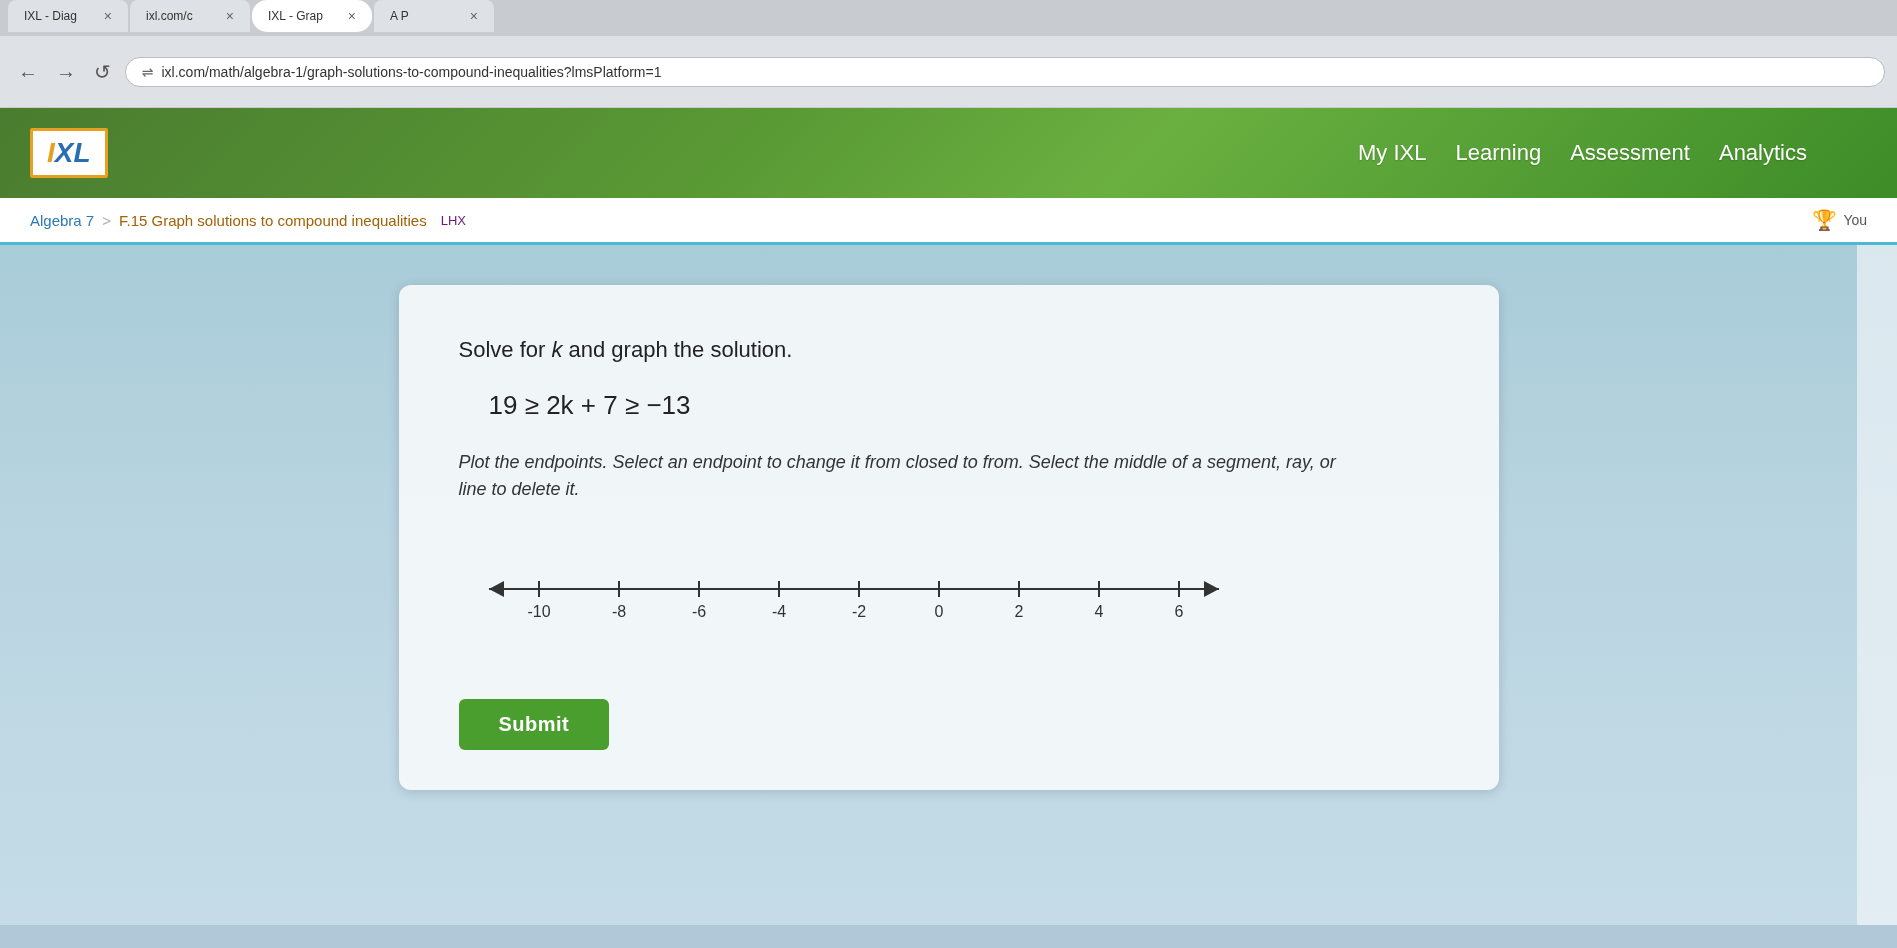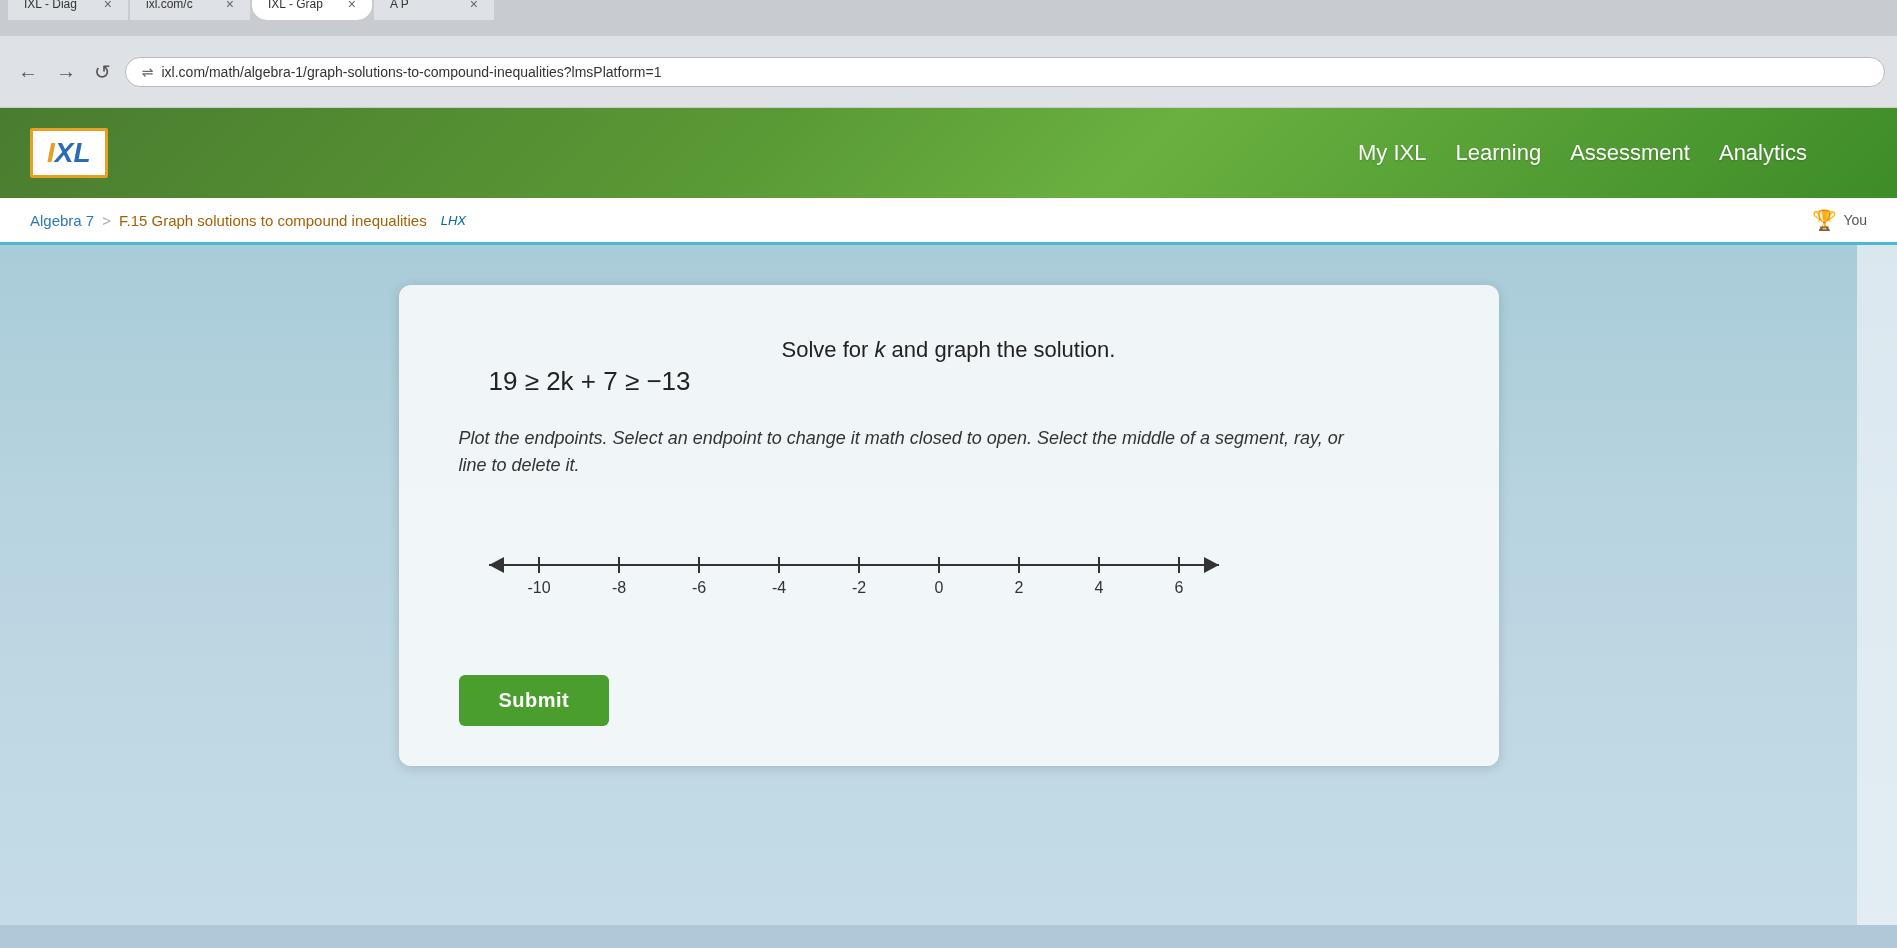--- a/index.html
+++ b/index.html
@@ -41,21 +41,21 @@
       gap: 8px;
     }
     .address-icon { color: #666; font-size: 14px; }
 
     
     .tab-bar {
       background: #c8cbcf;
       height: 36px;
       display: flex;
       align-items: flex-end;
-      padding: 16px 8px;
+      padding: 4px 8px;
       gap: 2px;
     }
     .tab {
       background: #dee1e6;
       border-radius: 8px 8px 0 0;
       padding: 6px 16px;
       font-size: 12px;
       color: #333;
       display: flex;
       align-items: center;
@@ -128,21 +128,21 @@
       font-size: 15px;
       color: #444;
     }
     .breadcrumb-link {
       color: #2a7ab5;
       cursor: pointer;
       text-decoration: none;
     }
     .breadcrumb-separator { color: #aaa; }
     .breadcrumb-current { color: #a16207; font-weight: 500; }
-    .breadcrumb-code { color: #0369a1; font-size: 13px; margin-left: 6px; font-style: italic; }
+    .breadcrumb-code { color: #701a75; font-size: 13px; margin-left: 6px; }
     .trophy-area {
       margin-left: auto;
       display: flex;
       align-items: center;
       gap: 6px;
       color: #555;
       font-size: 14px;
     }
     .trophy-icon { color: #c0a000; font-size: 20px; }
 
@@ -164,22 +164,22 @@
       padding: 50px 60px 40px 60px;
       max-width: 1100px;
       width: 85%;
       box-shadow: 0 2px 12px rgba(0,0,0,0.15);
       margin-top: 10px;
     }
 
     .problem-instruction {
       font-size: 22px;
       color: #222;
+      margin-bottom: 24px;
       line-height: 1.4;
-      text-align: center;
     }
     .problem-instruction em { font-style: italic; }
 
     .problem-equation {
       font-size: 26px;
       color: #222;
       margin-bottom: 28px;
       margin-left: 30px;
     }
 
@@ -284,21 +284,21 @@
 
 <div class="main-content">
   <div class="problem-card">
 
     <div class="problem-instruction">
       Solve for <em>k</em> and graph the solution.
     </div>
 
     <div class="problem-equation">19 ≥ 2k + 7 ≥ −13</div>
 
-    <div class="problem-hint">Plot the endpoints. Select an endpoint to change it math closed to open. Select the middle of a segment, ray, or line to delete it.</div>
+    <div class="problem-hint">Plot the endpoints. Select an endpoint to change it from closed to from. Select the middle of a segment, ray, or line to delete it.</div>
 
     
     <div class="number-line-container">
       <svg class="number-line-svg" width="780" height="80" viewBox="0 0 780 80">
 
         <line x1="30" y1="30" x2="760" y2="30" stroke="#333" stroke-width="2"></line>
 
         <polygon points="30,30 45,22 45,38" fill="#333"></polygon>
 
         <polygon points="760,30 745,22 745,38" fill="#333"></polygon>

